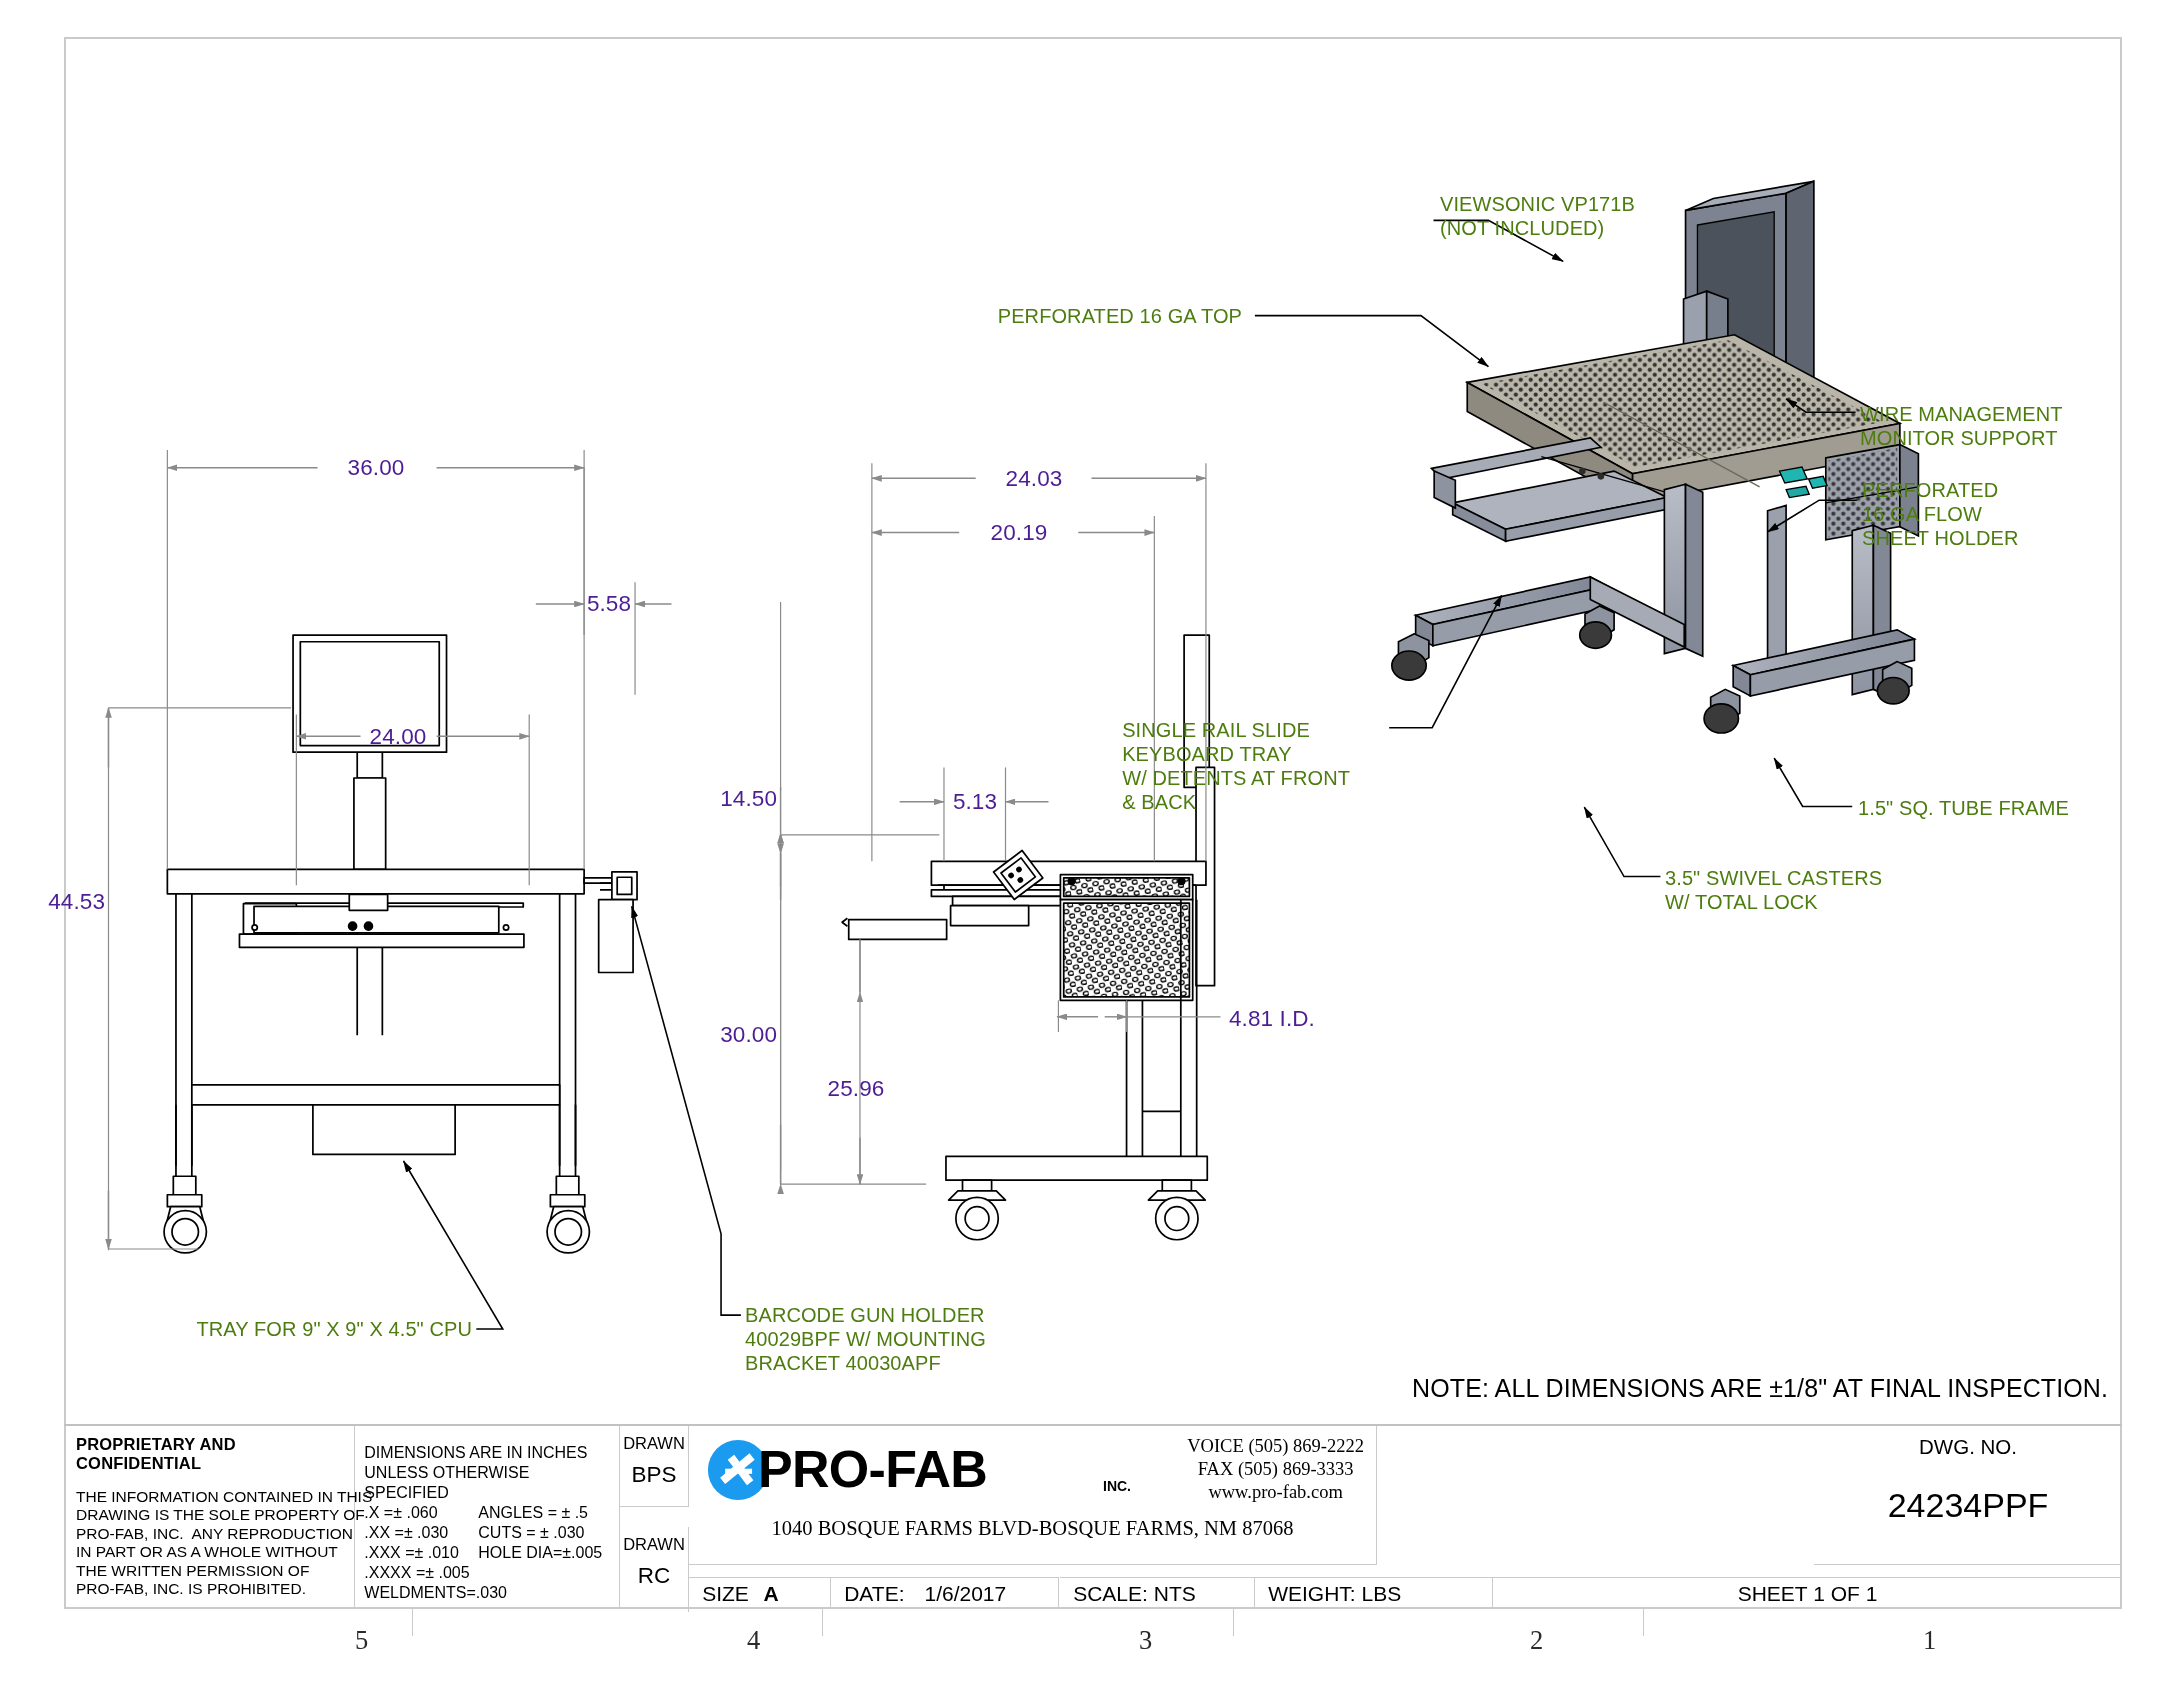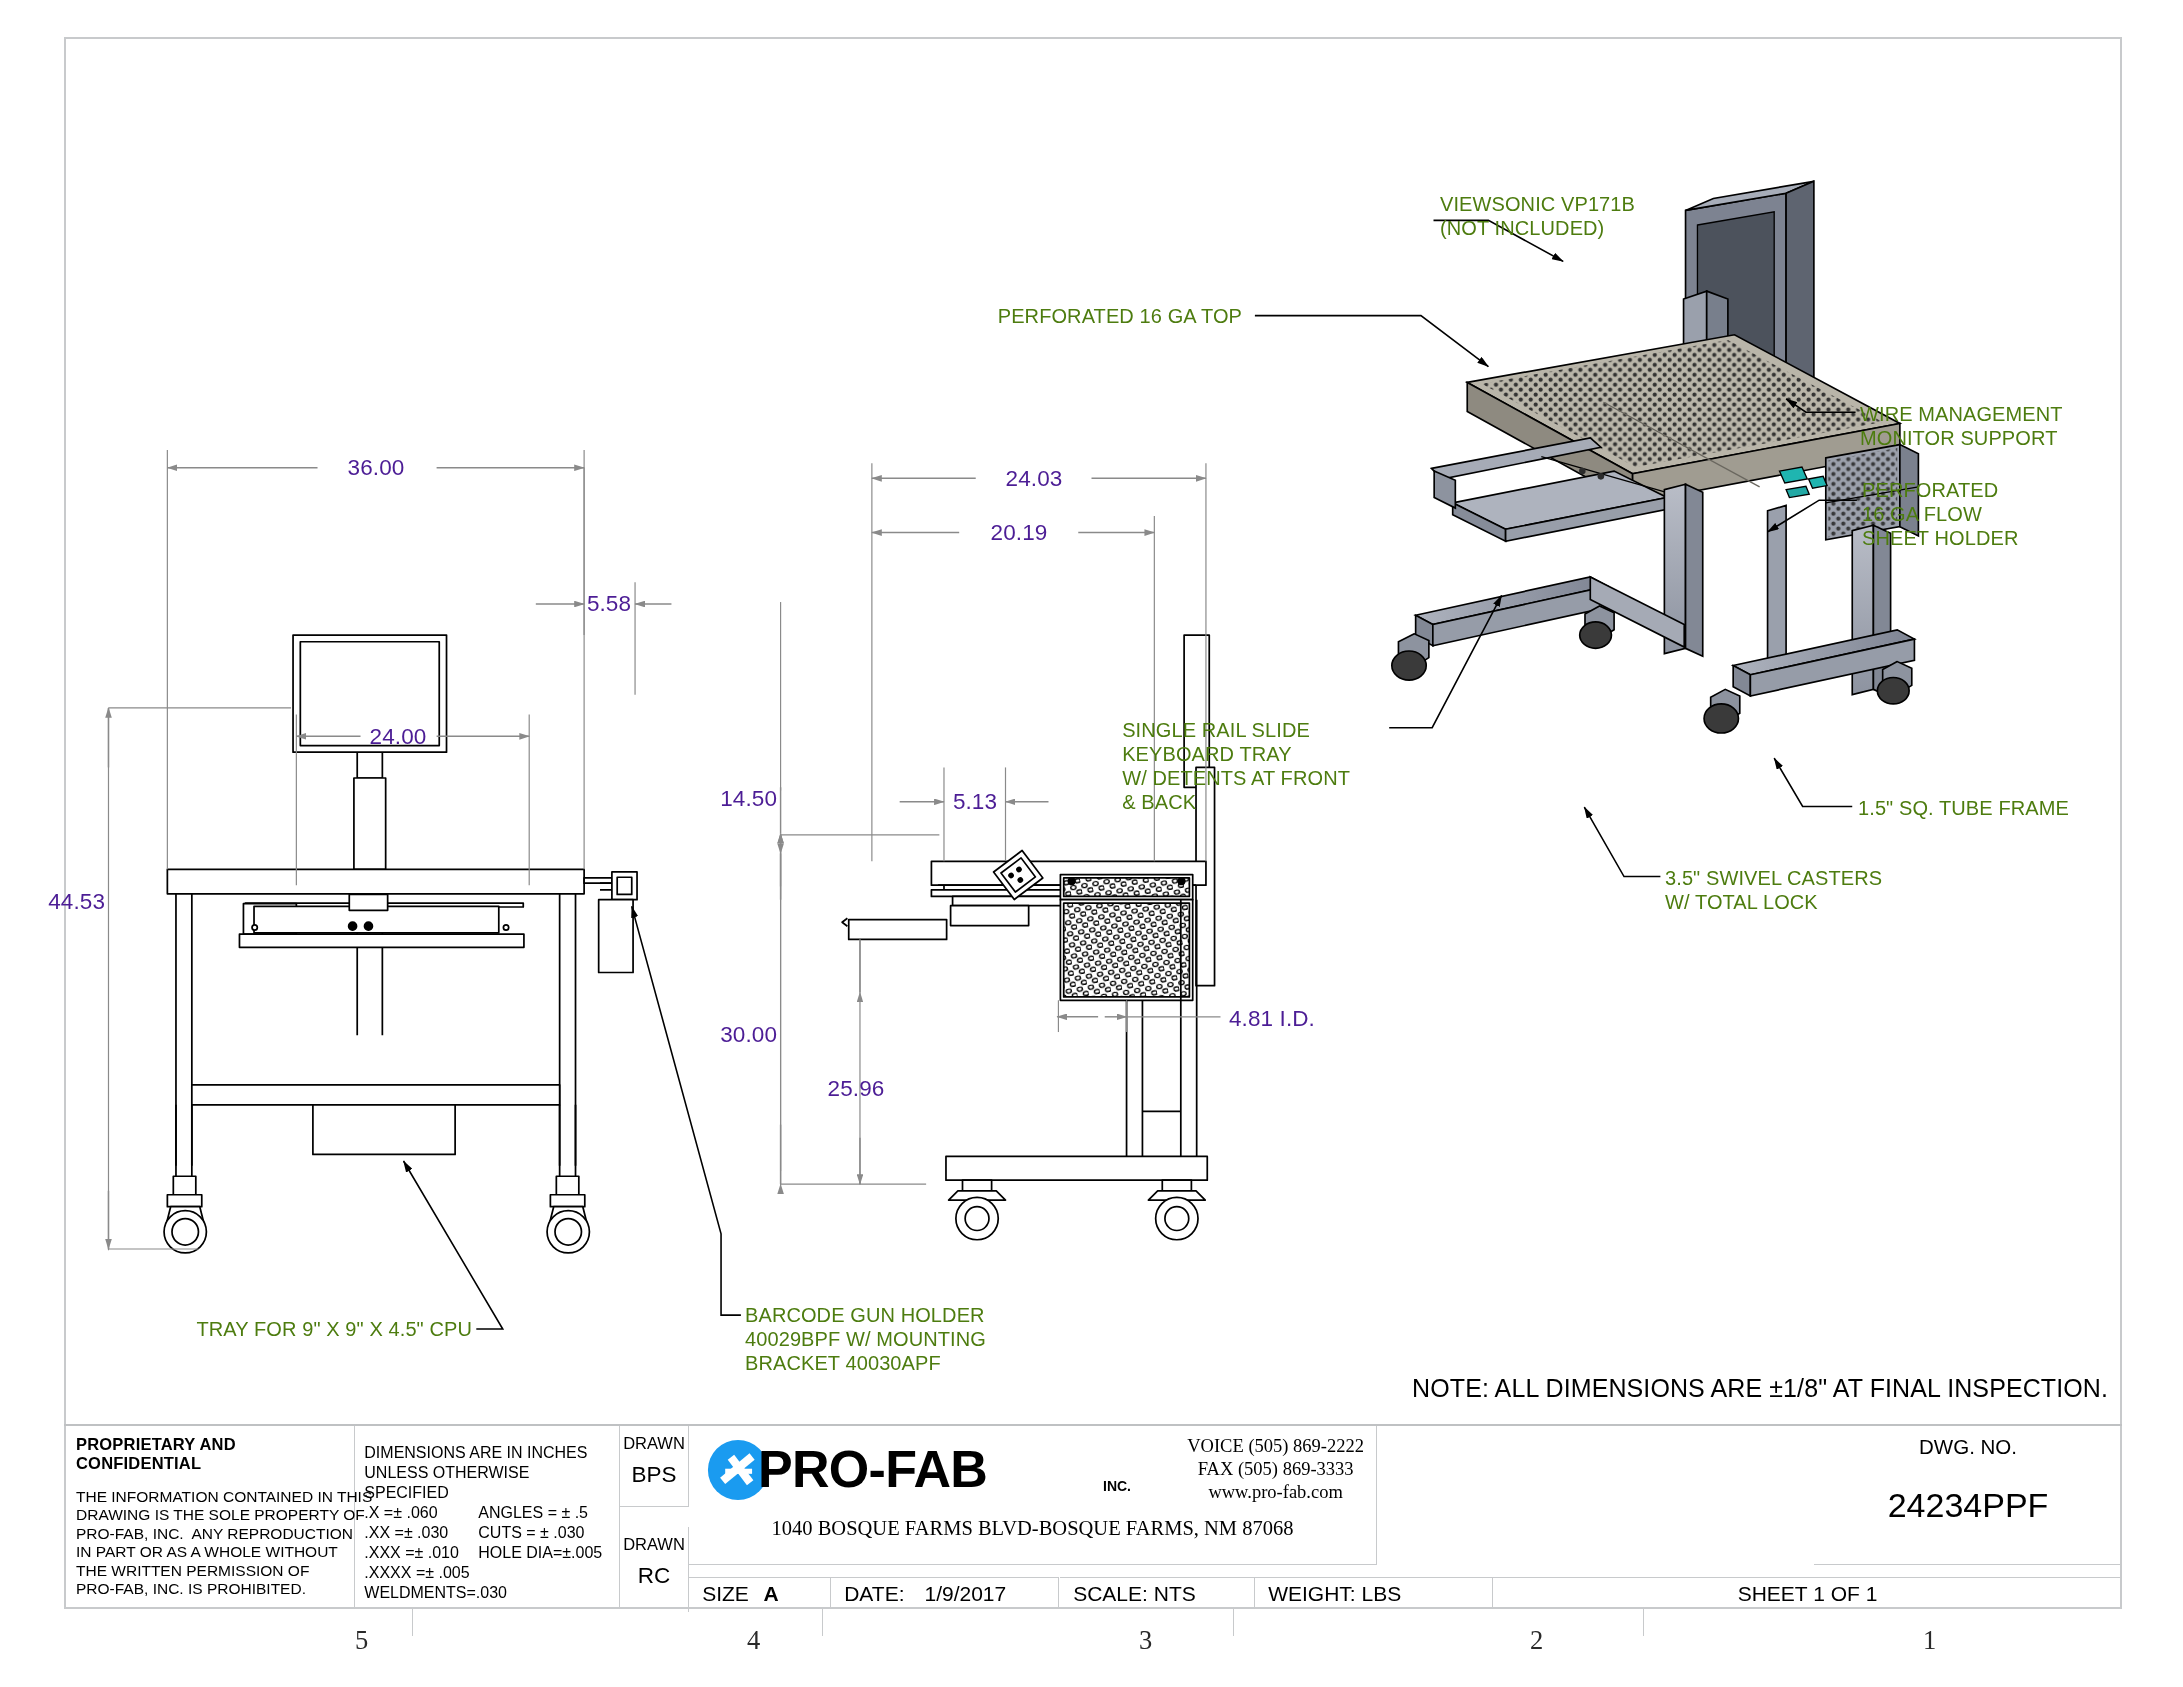--- a/index.html
+++ b/index.html
@@ -451,21 +451,21 @@
     <div id="dwg-lab">DWG. NO.</div>
     <div id="dwg-val">24234PPF</div>
   </div>
 
   <div class="br" style="left:625px;width:142px;">
     <span class="pad">SIZE</span>
     <span style="padding-left:14.6px;font-weight:bold;">A</span>
   </div>
   <div class="br" style="left:767px;width:228px;">
     <span class="pad">DATE:</span>
-    <span style="padding-left:20px;">1/9/2017</span>
+    <span style="padding-left:20px;">1/6/2017</span>
   </div>
   <div class="br" style="left:996px;width:195px;">
     <span class="pad">SCALE: NTS</span>
   </div>
   <div class="br" style="left:1191px;width:238px;text-align:center;">
     <span class="pad">WEIGHT:  LBS</span>
   </div>
   <div class="br" style="left:1429px;width:629px;border-right:none;justify-content:center;">
     <span>SHEET 1 OF 1</span>
   </div>

